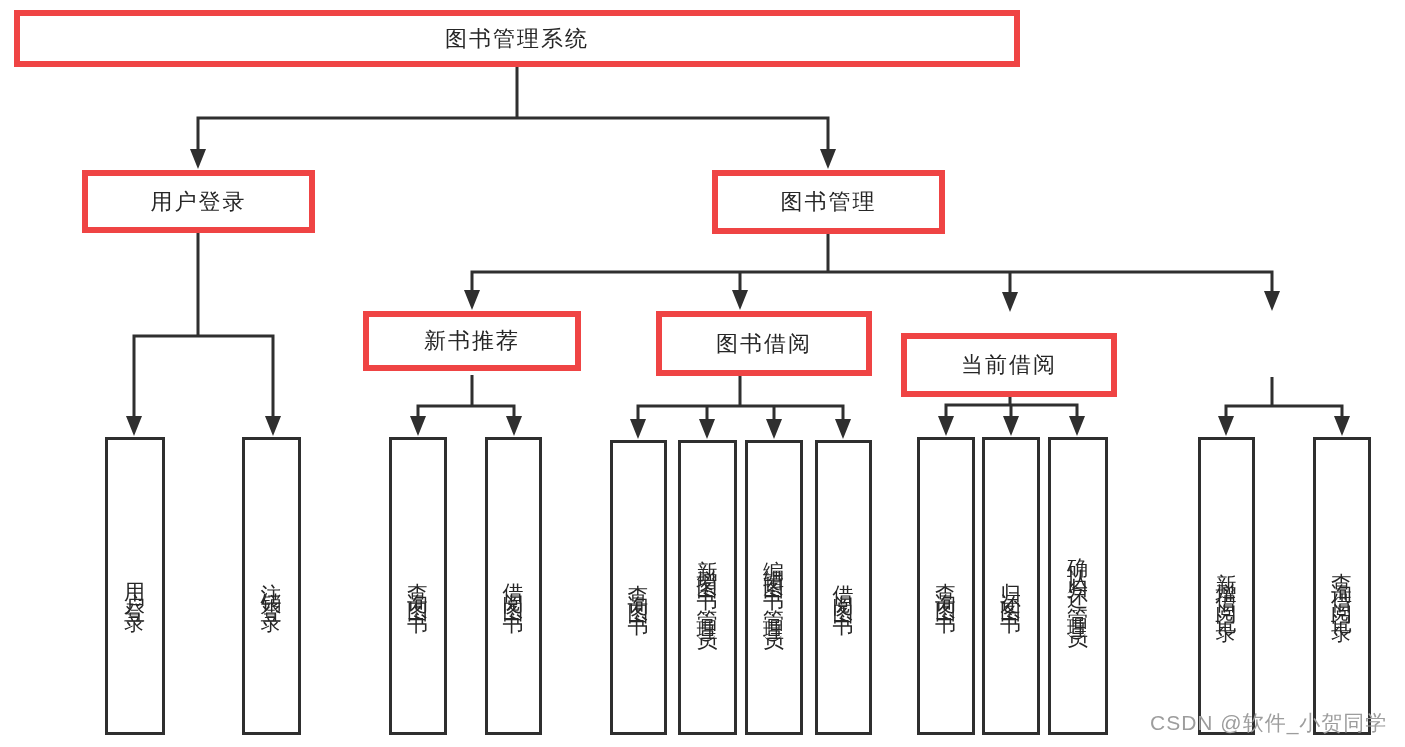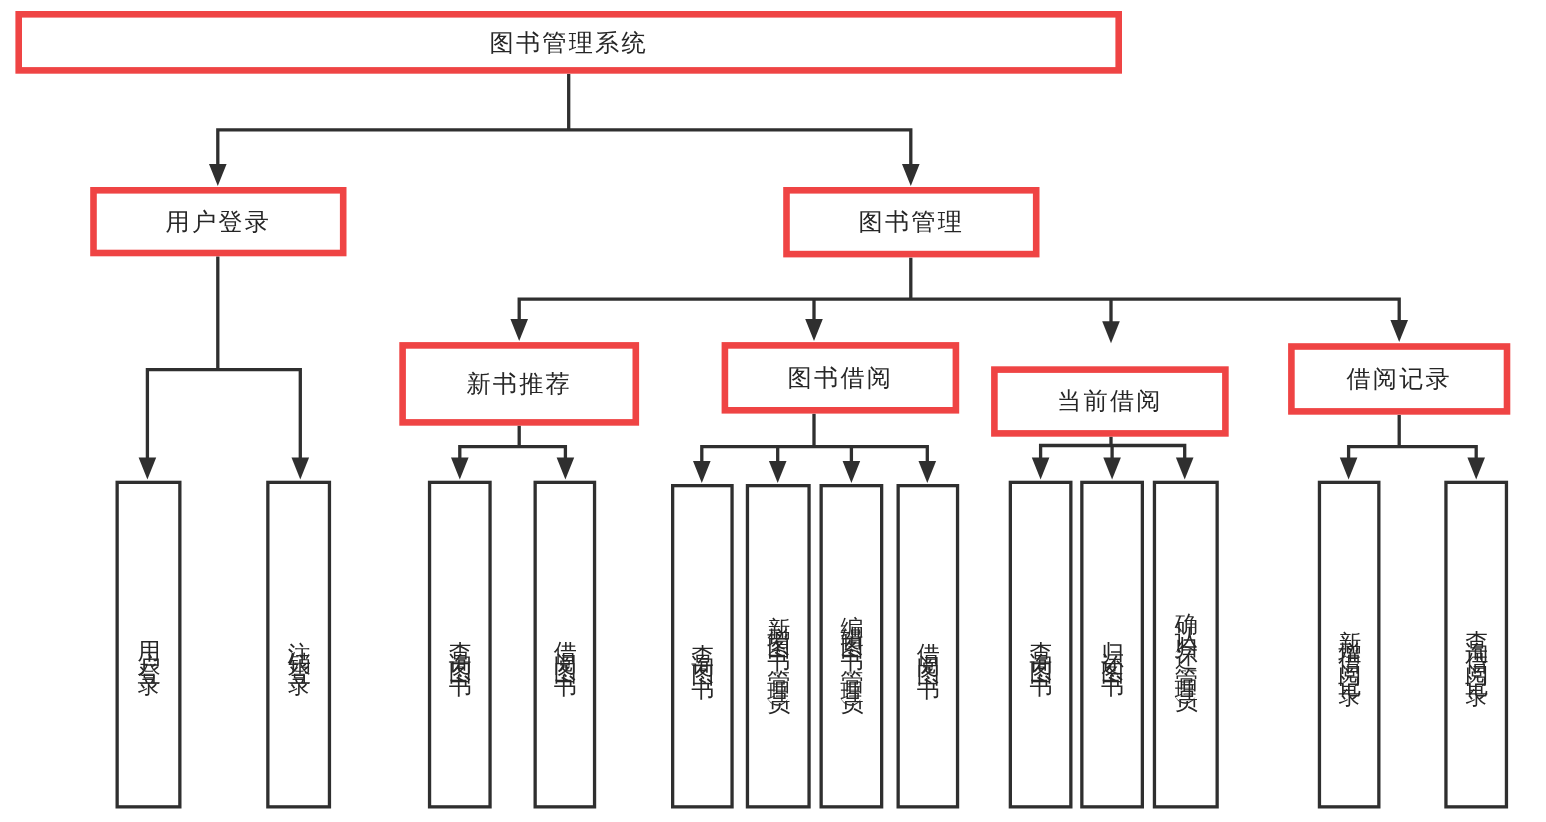--- a/index.html
+++ b/index.html
@@ -102,24 +102,23 @@
       <polygon points="1218,416 1234,416 1226,436"></polygon>
       <polygon points="1334,416 1350,416 1342,436"></polygon>
     </g>
   </svg>
 
   <div class="hnode" style="left:14px; top:10px; width:1006px; height:57px;">图书管理系统</div>
 
   <div class="hnode" style="left:82px; top:170px; width:233px; height:63px;">用户登录</div>
   <div class="hnode" style="left:712px; top:170px; width:233px; height:64px;">图书管理</div>
 
-  <div class="hnode" style="left:363px; top:311px; width:218px; height:76px;">新书推荐</div>
+  <div class="hnode" style="left:363px; top:311px; width:218px; height:60px;">新书推荐</div>
   <div class="hnode" style="left:656px; top:311px; width:216px; height:65px;">图书借阅</div>
   <div class="hnode" style="left:901px; top:313px; width:216px; height:64px;margin-top:20px;">当前借阅</div>
-  <div class="hnode" style="left:1171px; top:312px; width:202px; height:65px;">借阅记录</div>
 
   <div class="vnode" style="left:105px; width:60px;">
     <span>用户登录</span>
   </div>
   <div class="vnode" style="left:242px; width:59px;">
     <span>注销登录</span>
   </div>
 
   <div class="vnode" style="left:389px; width:58px;">
     <span>查询图书</span>
@@ -151,14 +150,15 @@
     <span>确认归还（管理员）</span>
   </div>
 
   <div class="vnode" style="left:1198px; width:57px;">
     <span>新增借阅记录</span>
   </div>
   <div class="vnode" style="left:1313px; width:58px;">
     <span>查询借阅记录</span>
   </div>
 
+  <div class="watermark">CSDN @软件_小贺同学</div>
 
 </div>
 
 </body></html>

